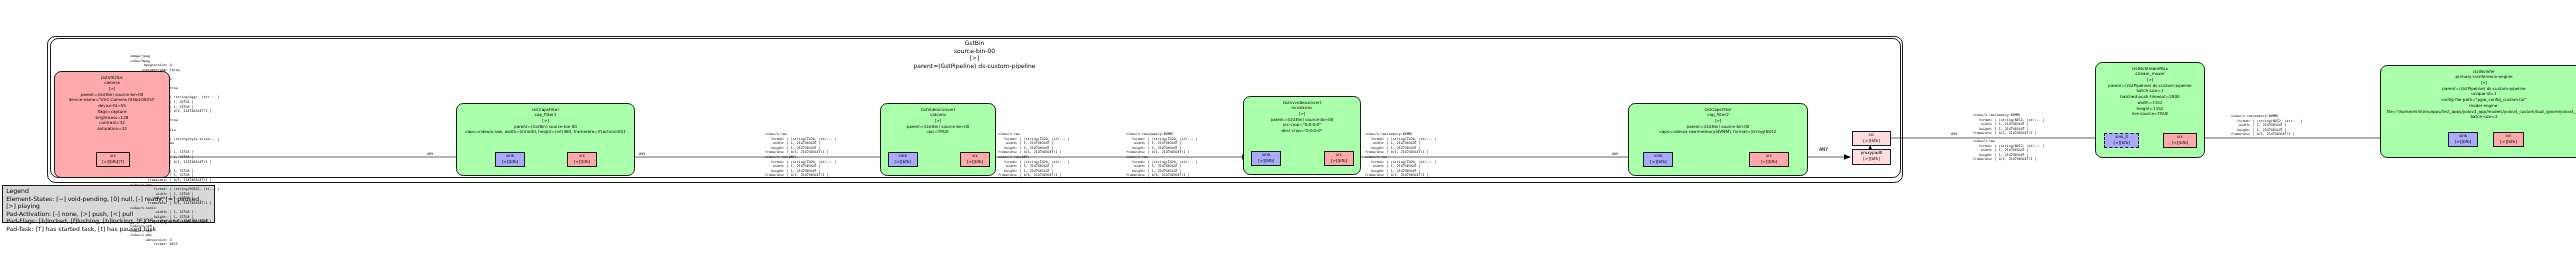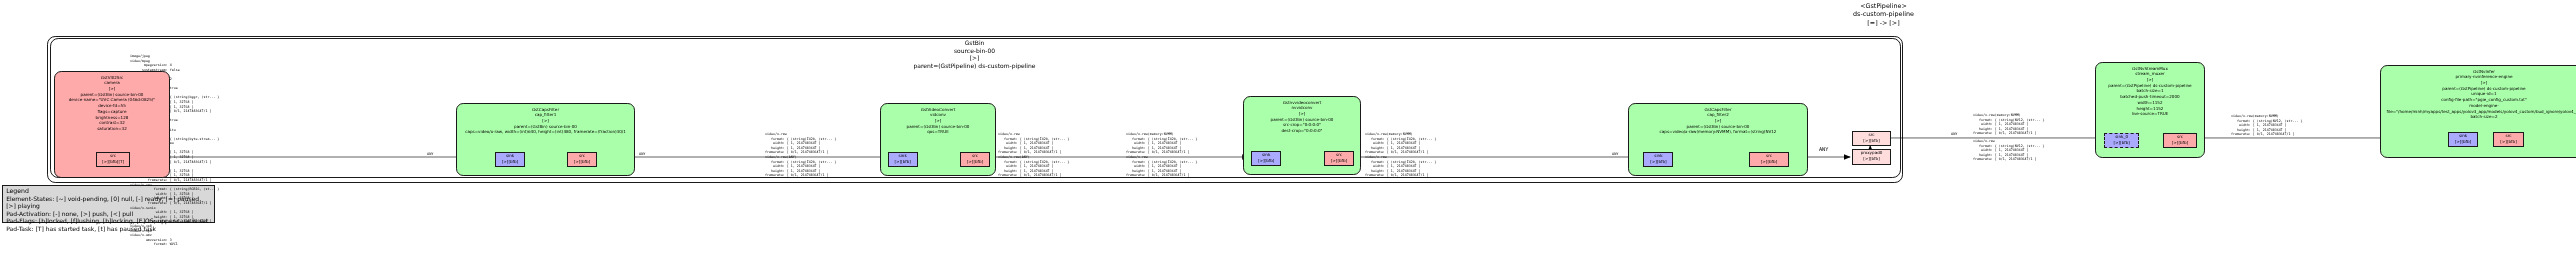--- a/index.html
+++ b/index.html
@@ -34,23 +34,20 @@
   #legend .llines{font-size:6px;line-height:7.5px;white-space:pre-line;}
 </style>
 </head>
 <body>
 
 <div id="canvas">
 
   <div class="cluster" style="left:47px;top:36px;width:1854px;height:145px;"></div>
   <div class="cluster" style="left:50px;top:38px;width:1849px;height:138px;"></div>
 
-  <div class="graph-title" style="left:1703px;top:2.1px;width:361px;">&lt;GstPipeline&gt;
-ds-custom-pipeline
-[=] -&gt; [&gt;]</div>
   <div class="cluster-label" style="left:820px;top:39px;width:309px;">GstBin
 source-bin-00
 [&gt;]
 parent=(GstPipeline) ds-custom-pipeline</div>
 
   <div id="legend">
     <div class="ltitle">Legend</div>
     <div class="llines">Element-States: [~] void-pending, [0] null, [-] ready, [=] paused, [&gt;] playing
 Pad-Activation: [-] none, [&gt;] push, [&lt;] pull
 Pad-Flags: [b]locked, [f]lushing, [b]locking, [E]OS; upper-case is set

